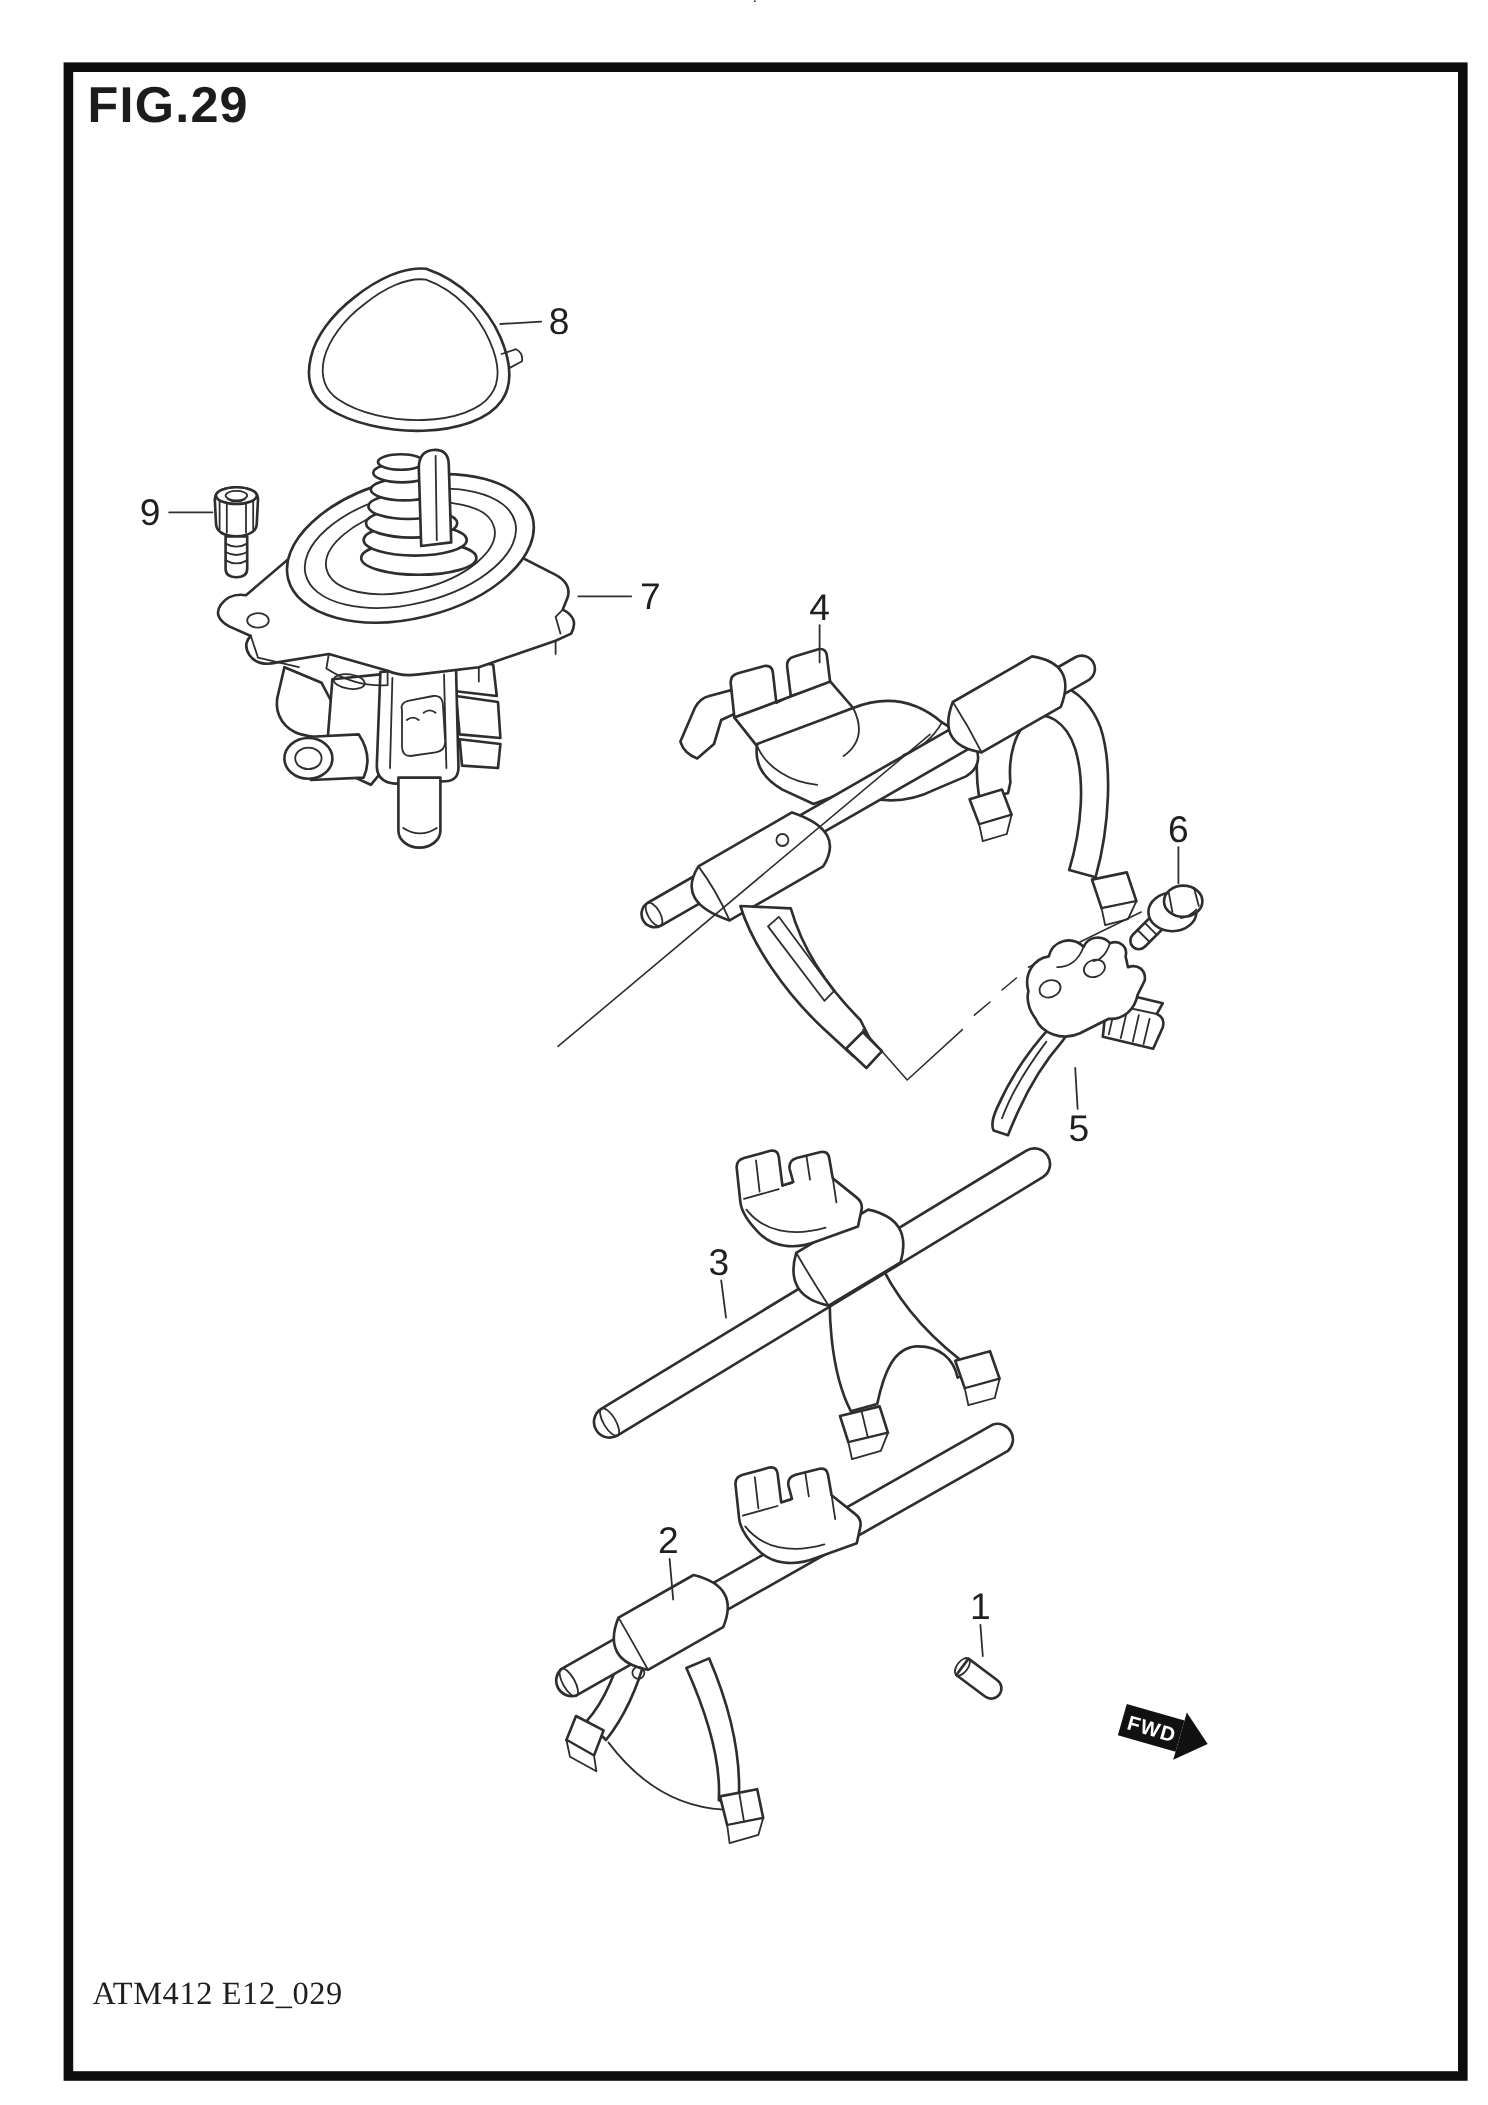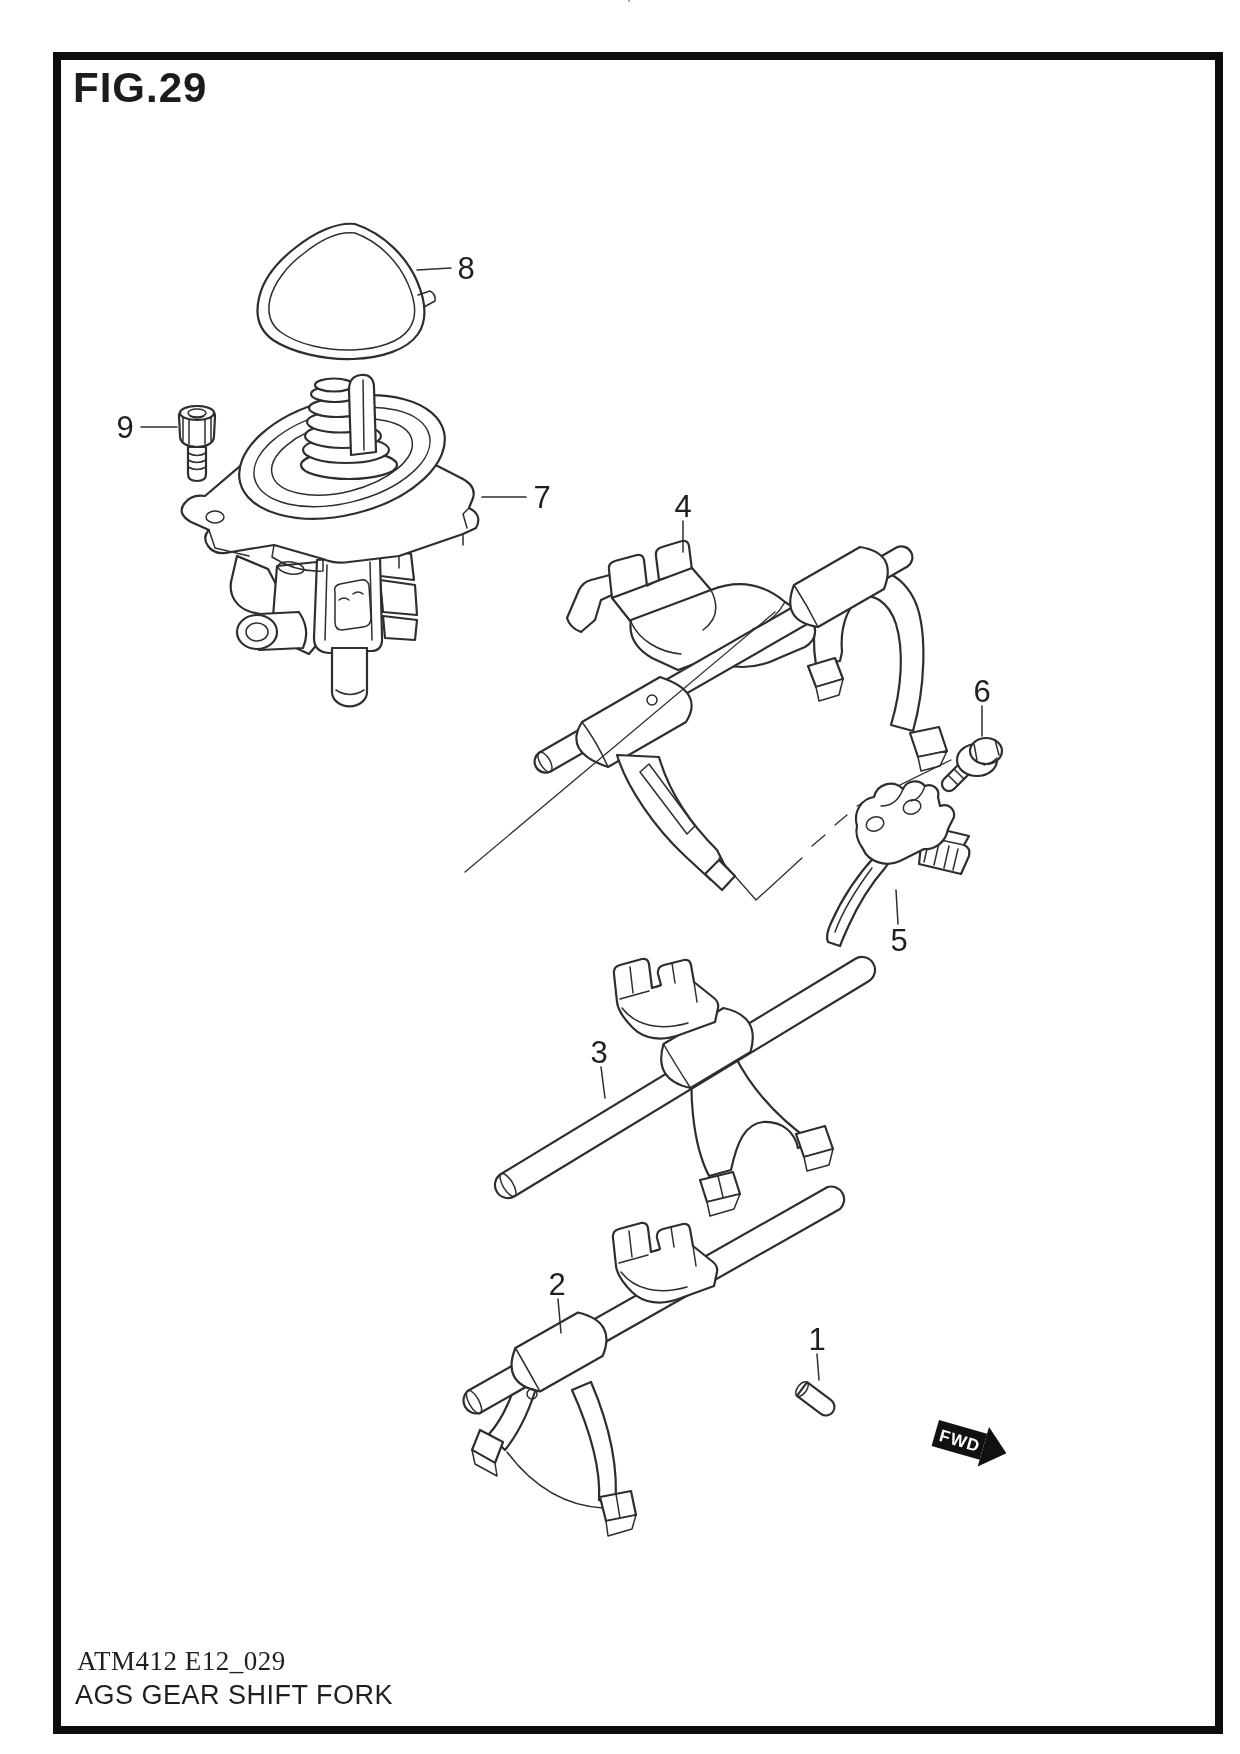--- a/index.html
+++ b/index.html
@@ -232,14 +232,13 @@
     </g>
 
     <g transform="translate(920,1420) rotate(16)">
       <rect x="0" y="0" width="50" height="27" stroke="none" fill="#111111"></rect>
       <polygon points="50,-7 74,13.5 50,34" stroke="none" fill="#111111"></polygon>
       <text class="fwd" x="5" y="20" fill="#ffffff">FWD</text>
     </g>
   </svg>
 
   <div class="footer-code">ATM412 E12_029</div>
-  <div class="footer-caption">AGS GEAR SHIFT FORK</div>
 </div>
 
 </body></html>

